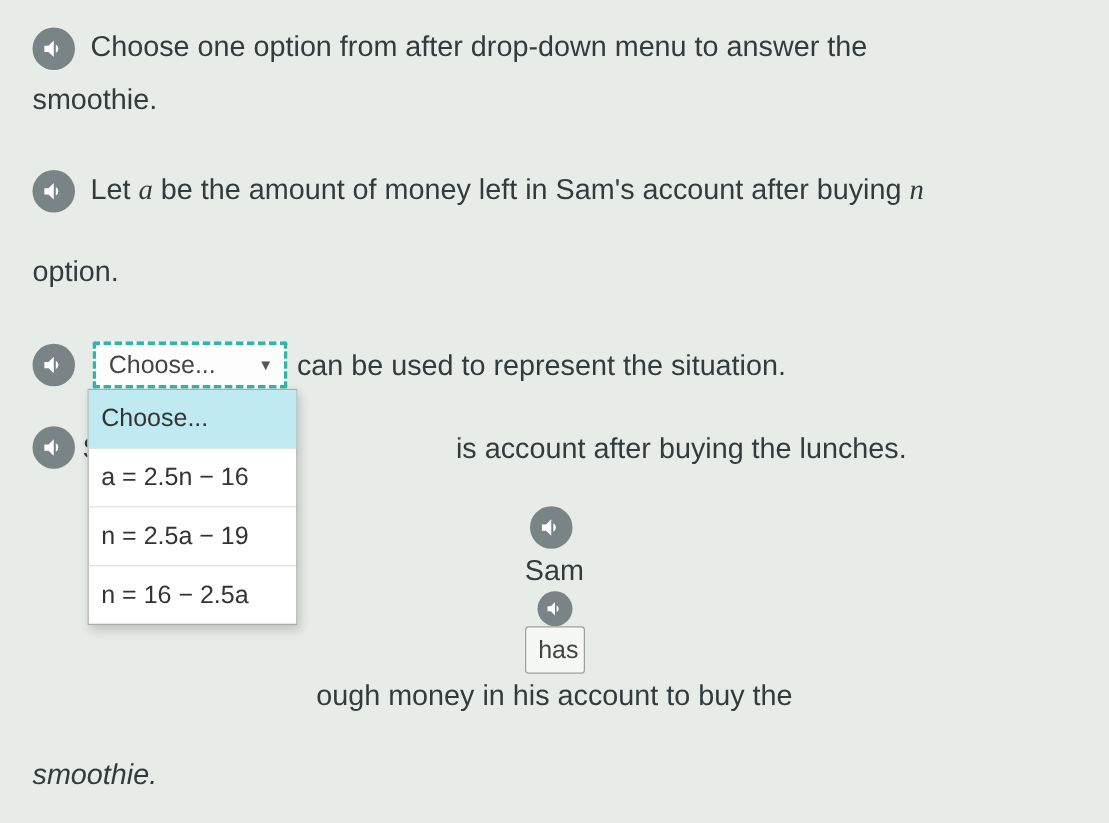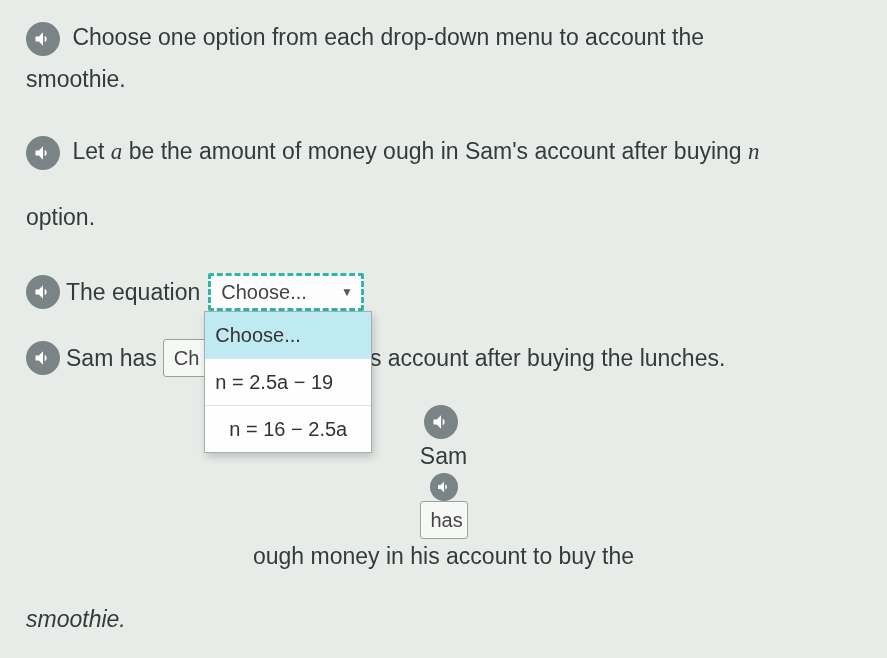--- a/index.html
+++ b/index.html
@@ -85,21 +85,21 @@
     box-shadow: 2px 4px 8px rgba(0,0,0,0.18);
     z-index: 10;
     font-size: 20px;
   }
   .dropdown-list .opt {
     padding: 8px 10px;
     border-bottom: 1px solid #e0e3e0;
     color: #333;
     white-space: nowrap;
   }
-  .dropdown-list .opt:last-child { border-bottom: none; text-align: center; }
+  .dropdown-list .opt:last-child { border-bottom: none; }
   .dropdown-list .opt.hl {
     background: #bfeaf2;
   }
   .small-speaker {
     display: inline-flex;
     align-items: center;
     justify-content: center;
     width: 28px;
     height: 28px;
     border-radius: 50%;
@@ -112,54 +112,55 @@
 </style>
 </head>
 <body>
 
 <div class="para">
   <span class="speaker">
     <svg viewBox="0 0 24 24">
         <path d="M3 9v6h4l5 5V4L7 9H3zm13.5 3a4.5 4.5 0 0 0-2.5-4v8a4.5 4.5 0 0 0 2.5-4z"></path>
       </svg>
   </span>
-  <span>Choose one option from each drop-down menu to account the</span>
+  <span>Choose one option from after drop-down menu to answer the</span>
   <div style="height:6px"></div>
   <span>smoothie.</span>
 </div>
 
 <div class="para">
   <span class="speaker">
     <svg viewBox="0 0 24 24">
         <path d="M3 9v6h4l5 5V4L7 9H3zm13.5 3a4.5 4.5 0 0 0-2.5-4v8a4.5 4.5 0 0 0 2.5-4z"></path>
       </svg>
   </span>
-  <span>Let </span><span class="italic">a</span><span> be the amount of money ough in Sam's account after buying </span><span class="italic">n</span>
+  <span>Let </span><span class="italic">a</span><span> be the amount of money left in Sam's account after buying </span><span class="italic">n</span>
   <div style="height:30px"></div>
   <span>option.</span>
 </div>
 
 <div class="line row3">
   <span class="speaker">
     <svg viewBox="0 0 24 24">
         <path d="M3 9v6h4l5 5V4L7 9H3zm13.5 3a4.5 4.5 0 0 0-2.5-4v8a4.5 4.5 0 0 0 2.5-4z"></path>
       </svg>
   </span>
-  <span class="txt">The equation</span>
   <span class="dropdown-wrap">
     <span class="drop-closed">
       <span>Choose...</span>
       <span class="caret">▼</span>
     </span>
     <div class="dropdown-list">
       <div class="opt hl">Choose...</div>
+      <div class="opt">a = 2.5n − 16</div>
       <div class="opt">n = 2.5a − 19</div>
       <div class="opt">n = 16 − 2.5a</div>
     </div>
   </span>
+  <span class="txt">can be used to represent the situation.</span>
 </div>
 
 <div class="line row4" style="margin-top:8px;">
   <span class="speaker">
     <svg viewBox="0 0 24 24">
         <path d="M3 9v6h4l5 5V4L7 9H3zm13.5 3a4.5 4.5 0 0 0-2.5-4v8a4.5 4.5 0 0 0 2.5-4z"></path>
       </svg>
   </span>
   <span class="txt">Sam has</span>
   <span class="drop-plain" style="width:44px; overflow:hidden; padding-right:0;">

